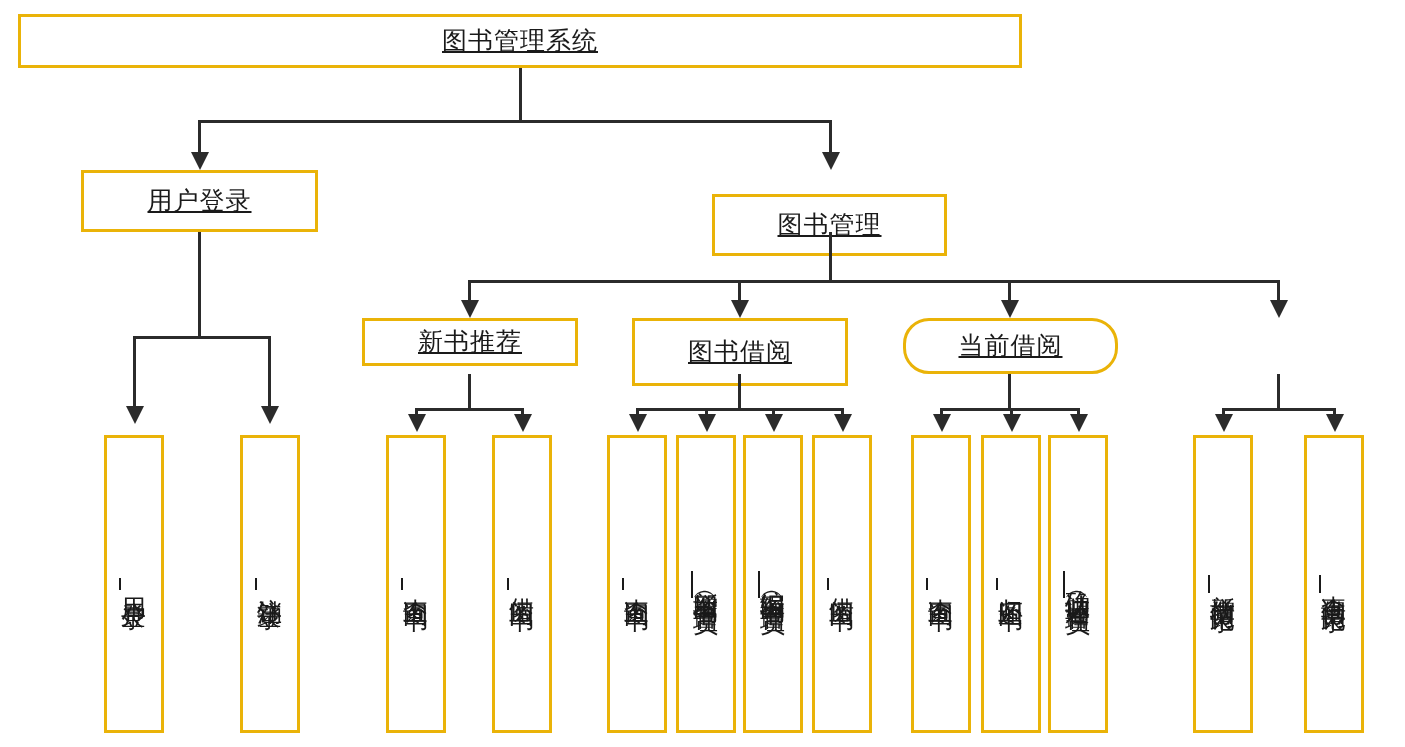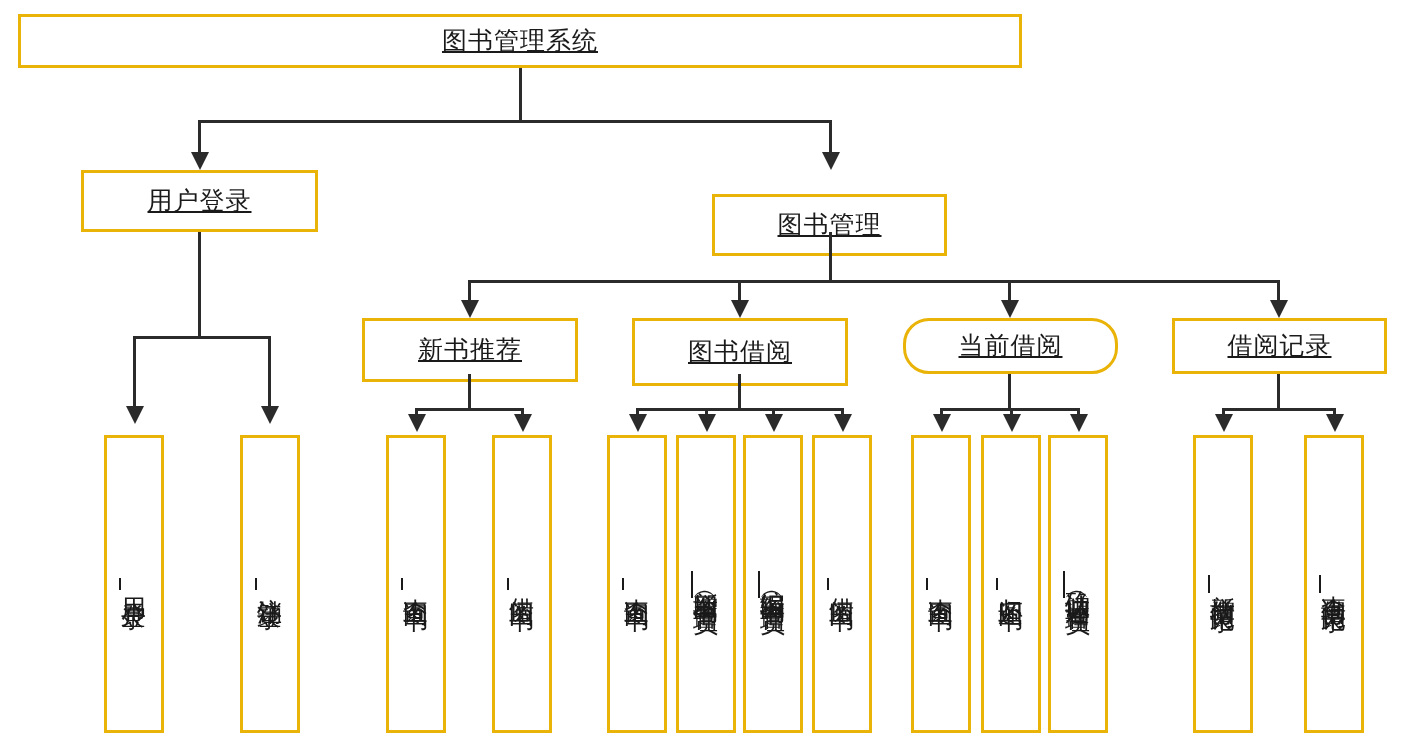--- a/index.html
+++ b/index.html
@@ -121,31 +121,28 @@
   <div class="hline" style="left:468px; top:280px; width:812px;"></div>
   <div class="vline" style="left:468px; top:280px; height:22px;"></div>
   <div class="arrow" style="left:460.5px; top:300px;"></div>
   <div class="vline" style="left:738px; top:280px; height:22px;"></div>
   <div class="arrow" style="left:730.5px; top:300px;"></div>
   <div class="vline" style="left:1008px; top:280px; height:22px;"></div>
   <div class="arrow" style="left:1000.5px; top:300px;"></div>
   <div class="vline" style="left:1277px; top:280px; height:22px;"></div>
   <div class="arrow" style="left:1269.5px; top:300px;"></div>
 
-  <div class="node" style="left:362px; top:318px; width:216px; height:64px;">
+  <div class="node" style="left:362px; top:318px; width:216px; height:48px;">
     <span class="label">新书推荐</span>
   </div>
   <div class="node" style="left:632px; top:318px; width:216px; height:68px;">
     <span class="label">图书借阅</span>
   </div>
   <div class="node" style="left:903px; top:318px; width:215px; height:56px;border-radius:26px;">
     <span class="label">当前借阅</span>
-  </div>
-  <div class="node" style="left:1172px; top:318px; width:215px; height:56px;">
-    <span class="label">借阅记录</span>
   </div>
 
   <div class="vline" style="left:468px; top:374px; height:36px;"></div>
   <div class="hline" style="left:415px; top:408px; width:109px;"></div>
   <div class="vline" style="left:415px; top:408px; height:10px;"></div>
   <div class="arrow" style="left:407.5px; top:414px;"></div>
   <div class="vline" style="left:521px; top:408px; height:10px;"></div>
   <div class="arrow" style="left:513.5px; top:414px;"></div>
 
   <div class="vline" style="left:738px; top:374px; height:36px;"></div>

